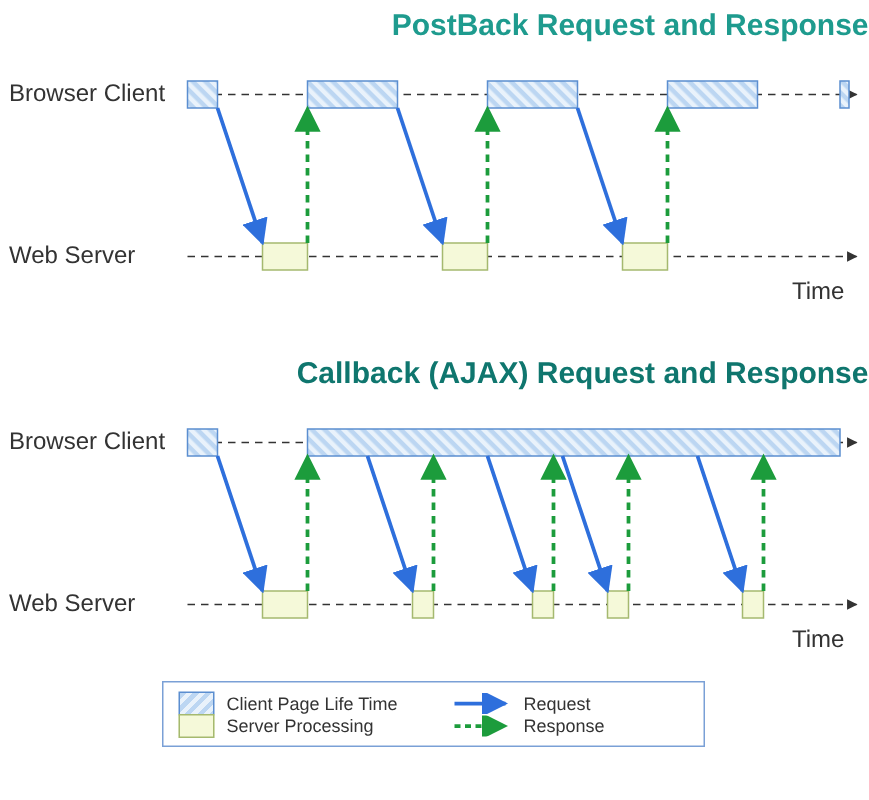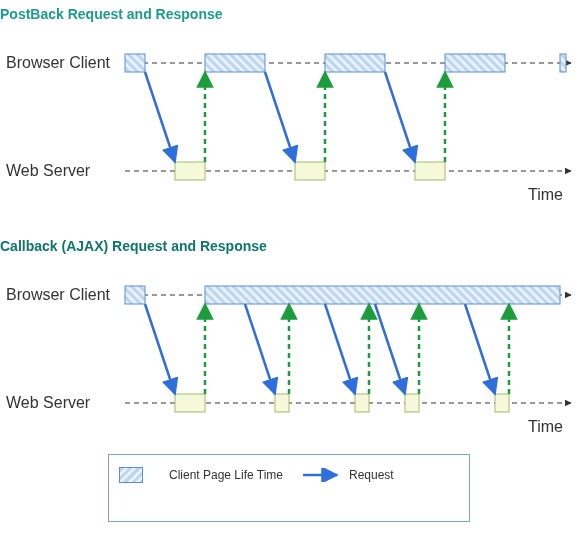--- a/index.html
+++ b/index.html
@@ -11,22 +11,22 @@
     color: #333;
   }
   .canvas {
     position: relative;
     width: 579px;
     height: 533px;
   }
   .abs { position: absolute; }
   .title {
     font-weight: bold;
-    font-size: 14px;
-    text-align: left;
+    font-size: 20px;
+    text-align: right;
     width: 100%;
   }
   .axis-label { font-size: 16px; }
   .legend-box {
     border: 1px solid #7aa0d6;
     background: #ffffff;
   }
   .swatch-client {
     width: 22px; height: 14px;
     border: 1px solid #5b8ed0;
@@ -108,29 +108,42 @@
         <line x1="375" y1="304" x2="405" y2="394" stroke="#2e6fdc" stroke-width="2.5" marker-end="url(#arrBlue)"></line>
         <line x1="465" y1="304" x2="495" y2="394" stroke="#2e6fdc" stroke-width="2.5" marker-end="url(#arrBlue)"></line>
         <line x1="205" y1="394" x2="205" y2="304" stroke="#1c9c3c" stroke-width="2.5" stroke-dasharray="5 4" marker-end="url(#arrGreen)"></line>
         <line x1="289" y1="394" x2="289" y2="304" stroke="#1c9c3c" stroke-width="2.5" stroke-dasharray="5 4" marker-end="url(#arrGreen)"></line>
         <line x1="369" y1="394" x2="369" y2="304" stroke="#1c9c3c" stroke-width="2.5" stroke-dasharray="5 4" marker-end="url(#arrGreen)"></line>
         <line x1="419" y1="394" x2="419" y2="304" stroke="#1c9c3c" stroke-width="2.5" stroke-dasharray="5 4" marker-end="url(#arrGreen)"></line>
         <line x1="509" y1="394" x2="509" y2="304" stroke="#1c9c3c" stroke-width="2.5" stroke-dasharray="5 4" marker-end="url(#arrGreen)"></line>
       </g>
   </svg>
 
-  <div class="abs legend-box" style="top:454px; left:108px; width:362px; height:68px; padding:6px 10px; box-sizing:border-box;text-align:center;">
+  <div class="abs legend-box" style="top:454px; left:108px; width:362px; height:44px; padding:6px 10px; box-sizing:border-box;">
     <div style="display:flex; height:50%; align-items:center;">
       <span class="swatch-client"></span>
       <span style="margin-left:8px; width:150px;">Client Page Life Time</span>
       <svg width="40" height="14">
         <defs>
           <marker id="lgArrB" viewBox="0 0 10 10" refX="9" refY="5" markerWidth="7" markerHeight="7" orient="auto">
             <path d="M0,0 L10,5 L0,10 z" fill="#2e6fdc"></path>
           </marker>
         </defs>
         <line x1="2" y1="7" x2="36" y2="7" stroke="#2e6fdc" stroke-width="2.5" marker-end="url(#lgArrB)"></line>
       </svg>
       <span style="margin-left:8px;">Request</span>
     </div>
+    <div style="display:flex; height:50%; align-items:center;">
+      <span class="swatch-server"></span>
+      <span style="margin-left:8px; width:150px;">Server Processing</span>
+      <svg width="40" height="14">
+        <defs>
+          <marker id="lgArrG" viewBox="0 0 10 10" refX="9" refY="5" markerWidth="7" markerHeight="7" orient="auto">
+            <path d="M0,0 L10,5 L0,10 z" fill="#1c9c3c"></path>
+          </marker>
+        </defs>
+        <line x1="2" y1="7" x2="36" y2="7" stroke="#1c9c3c" stroke-width="2.5" stroke-dasharray="4 3" marker-end="url(#lgArrG)"></line>
+      </svg>
+      <span style="margin-left:8px;">Response</span>
+    </div>
   </div>
 
 </div>
 
 </body></html>

